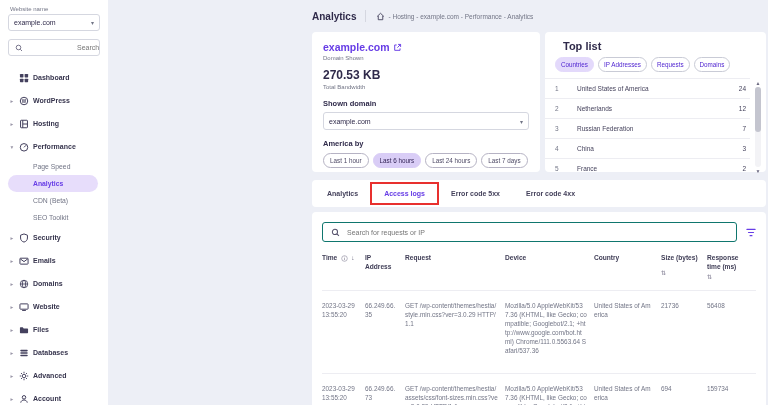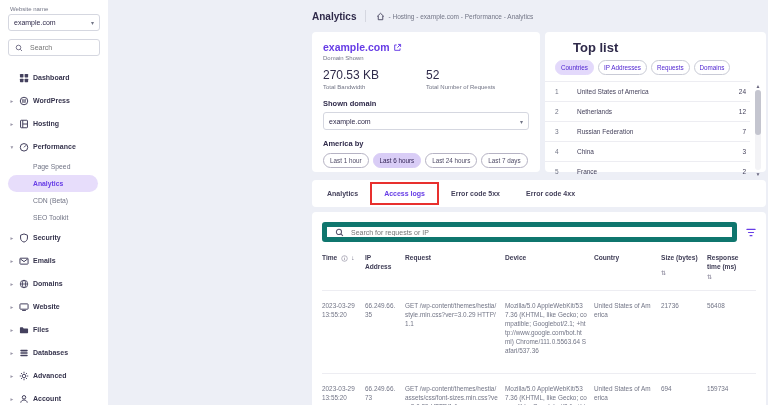--- a/index.html
+++ b/index.html
@@ -8,72 +8,72 @@
     width:768px; height:405px; overflow:hidden; position:relative;
     background:#edeff6; color:#36344d;
     font-family:"Liberation Sans","DejaVu Sans",sans-serif;
   }
   
   .sidebar { position:absolute; left:0; top:0; width:108px; height:405px; background:#fff; padding:6px 8px; }
   .ws-label { font-size:6px; color:#727586; margin:0 0 2px 2px; }
   .select-box { display:flex; align-items:center; justify-content:space-between; border:1px solid #d5d7e0; border-radius:3px; height:17px; padding:0 5px; font-size:7px; color:#2f2a4a; background:#fff; }
   .caret { font-size:6px; color:#727586; }
   .search-box { display:flex; align-items:center; gap:4px; border:1px solid #d5d7e0; border-radius:3px; height:17px; padding:0 5px; margin-top:8px; }
-  .search-box input { border:none; outline:none; width:60px; font-size:7px; color:#555; background:transparent; font-family:inherit; }
+  .search-box input { border:none; outline:none; width:60px; font-size:7px; color:#555; background:transparent; font-family:inherit;margin-left:47px; }
   .nav { margin-top:10px; }
   .nav-item { display:flex; align-items:center; gap:4px; height:23px; font-size:7px; font-weight:bold; color:#36344d; padding-left:1px; cursor:pointer; }
   .chev { width:6px; font-size:5.5px; color:#9a97a8; text-align:center; flex:none; }
   .icon { width:10px; height:10px; flex:none; display:flex; align-items:center; justify-content:center; }
   .sub-item { position:relative; height:17px; display:flex; align-items:center; padding-left:25px; font-size:6.8px; color:#727586; cursor:pointer; }
   .sub-item .sub-pill { position:absolute; left:0; right:2px; top:0; bottom:0; background:#e7ddfb; border-radius:9px; }
   .sub-item .sub-txt { position:relative; }
   .sub-item.active .sub-txt { color:#673de6; font-weight:bold; }
   
   .breadcrumb { position:absolute; left:312px; top:8px; display:flex; align-items:center; gap:9px; height:16px; }
   .bc-title { font-size:10px; font-weight:bold; color:#2f2a4a; }
   .bc-div { width:1px; height:12px; background:#d5d7e0; }
   .bc-path { display:flex; align-items:center; gap:3px; font-size:6.5px; color:#727586; }
   
   .card { position:absolute; background:#fff; border-radius:4px; }
   #domain-card { left:312px; top:32px; width:228px; height:140px; padding:9px 11px; }
   .dc-title { display:flex; align-items:center; gap:3px; color:#673de6; font-size:10.5px; font-weight:bold; }
   .dc-sub { font-size:6px; color:#727586; margin-top:2px; }
   .stats { display:flex; margin-top:7px; }
   .stat { width:50%; }
-  .stat-value { font-size:12px; font-weight:normal; color:#2f2a4a; }
+  .stat-value { font-size:12px; font-weight:bold; color:#2f2a4a; }
   .stat-label { font-size:6px; color:#727586; margin-top:2px; }
   .section-label { font-size:7.5px; font-weight:bold; color:#2f2a4a; margin-top:9px; }
   .dc-select { margin-top:4px; height:18px; }
   .pills { display:flex; gap:4px; margin-top:5px; }
   .pill { border:1px solid #b6b3c4; border-radius:8px; font-size:6.3px; color:#4e4a66; padding:3px 6px; white-space:nowrap; cursor:pointer; background:#fff; }
   .pill.selected { background:#d9cdf6; border-color:#d9cdf6; color:#332456; }
   
   #toplist-card { left:545px; top:32px; width:221px; height:140px; padding:8px 0 0 0; }
-  .tl-title { font-size:13px; font-weight:bold; color:#2f2a4a; padding:0 28px; }
+  .tl-title { font-size:11px; font-weight:bold; color:#2f2a4a; padding:0 18px; }
   .tl-pills { display:flex; gap:4px; padding:0 10px; margin-top:5px; }
   .tl-pill { border:1px solid #c9cbd6; border-radius:8px; font-size:6.3px; color:#5025d1; padding:3px 5px; white-space:nowrap; cursor:pointer; background:#fff; }
   .tl-pill.selected { background:#e3d9fb; border-color:#e3d9fb; }
   .tl-list { margin-top:6px; position:relative; padding-right:16px; }
   .tl-row { display:flex; align-items:center; border-top:1px solid #ededf2; height:20px; font-size:6.5px; padding:0 4px 0 10px; }
   .tl-rank { width:22px; color:#727586; }
   .tl-name { flex:1; color:#45425c; }
   .tl-count { color:#45425c; }
   .tl-scroll { position:absolute; right:4px; top:2px; bottom:4px; width:8px; display:flex; flex-direction:column; align-items:center; }
   .tl-arrow { font-size:5px; color:#6b6880; line-height:6px; }
   .tl-track { flex:1; width:6px; background:#f3f3f6; border-radius:3px; position:relative; margin:1px 0; }
   .tl-thumb { position:absolute; top:0; left:0; width:6px; height:56%; background:#c4c5cf; border-radius:3px; }
   
   #tabs { position:absolute; left:312px; top:180px; width:454px; height:27px; background:#fff; border-radius:4px; display:flex; align-items:center; padding:0 2px; }
   .tab { position:relative; height:100%; display:flex; align-items:center; padding:0 13px; font-size:7px; font-weight:bold; color:#45425c; cursor:pointer; }
   .tab.active { color:#673de6; }
   .annotation-box { position:absolute; left:-1px; right:-1px; top:2px; bottom:2px; border:2px solid #e8302e; pointer-events:none; }
   
   #logs-card { left:312px; top:212px; width:454px; height:200px; padding:10px; }
   .search-row { display:flex; align-items:center; gap:9px; }
-  .search-input { flex:1; display:flex; align-items:center; gap:5px; border:5px solid #0f766e; border-radius:3px; height:20px; padding:0 7px; }
+  .search-input { flex:1; display:flex; align-items:center; gap:5px; border:1px solid #0f766e; border-radius:3px; height:20px; padding:0 7px; }
   .search-input input { border:none; outline:none; flex:1; font-size:7px; color:#555; background:transparent; font-family:inherit; }
   .lt-grid { display:grid; grid-template-columns:43px 40px 100px 89px 67px 46px 49px; }
   .lt-header { margin-top:11px; font-size:6.6px; font-weight:bold; color:#3f3d56; line-height:9px; }
   .lt-header > div { padding-right:6px; display:flex; align-items:flex-start; gap:2px; flex-wrap:wrap; }
   .sort-arrow { color:#6b6880; font-size:6.5px; }
   .sort-both { color:#9a97a8; font-size:6px; }
   .lt-row { font-size:6.4px; color:#727586; line-height:9px; border-top:1px solid #ededf2; padding:10px 0; margin-top:8px; }
   .lt-row:first-of-type { margin-top:10px; }
   .lt-row > div { padding-right:7px; word-break:break-all; }
 </style>
@@ -267,24 +267,20 @@
           <line x1="13.5" y1="2.5" x2="7.8" y2="8.2"></line>
         </svg>
       </span>
   </div>
   <div class="dc-sub">Domain Shown</div>
   <div class="stats">
     <div class="stat">
       <div class="stat-value">270.53 KB</div>
       <div class="stat-label">Total Bandwidth</div>
     </div>
-    <div class="stat">
-      <div class="stat-value">52</div>
-      <div class="stat-label">Total Number of Requests</div>
-    </div>
   </div>
   <div class="section-label">Shown domain</div>
   <div class="select-box dc-select">
     <span>example.com</span>
     <span class="caret">▾</span>
   </div>
   <div class="section-label">America by</div>
   <div class="pills">
     <span class="pill">Last 1 hour</span>
     <span class="pill selected">Last 6 hours</span>

